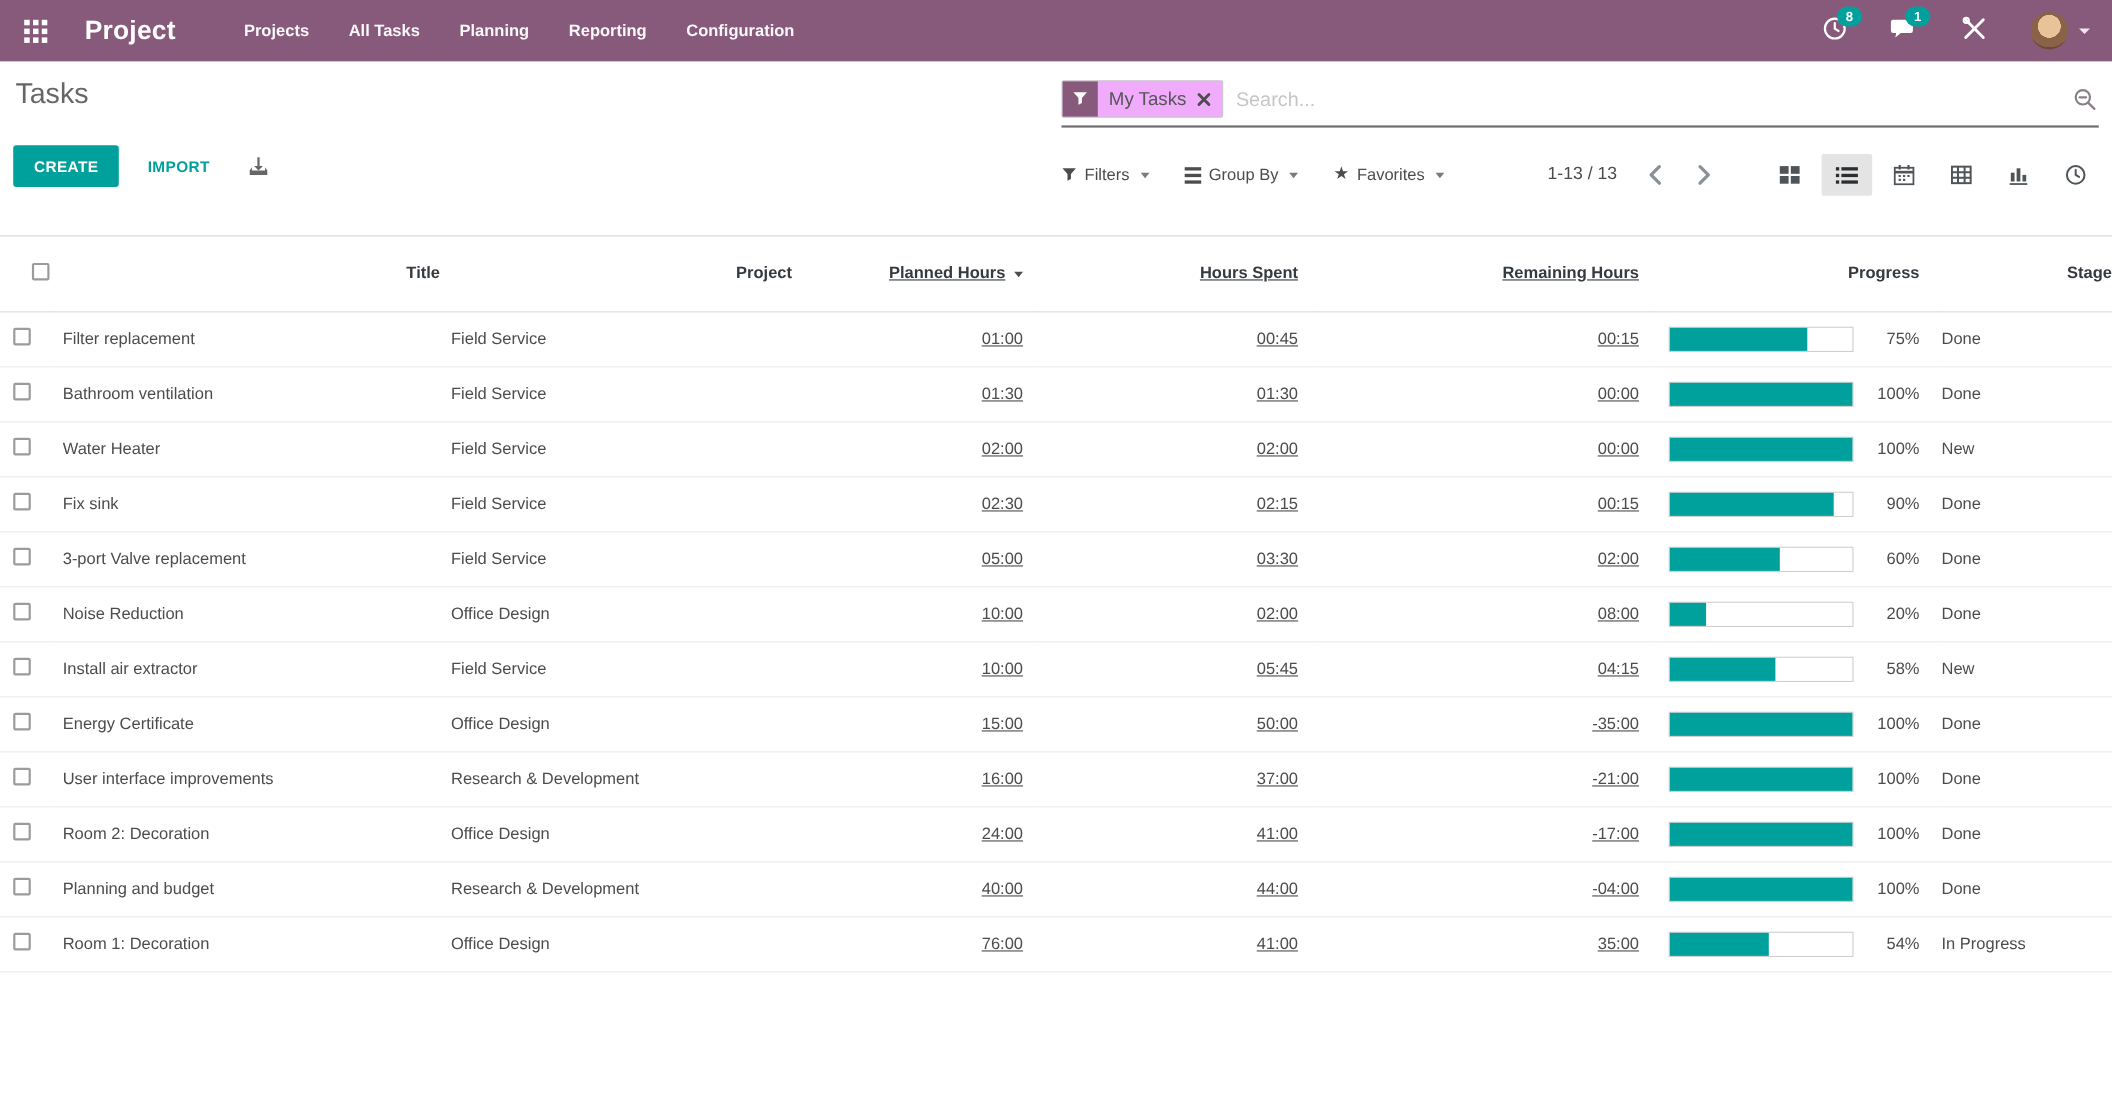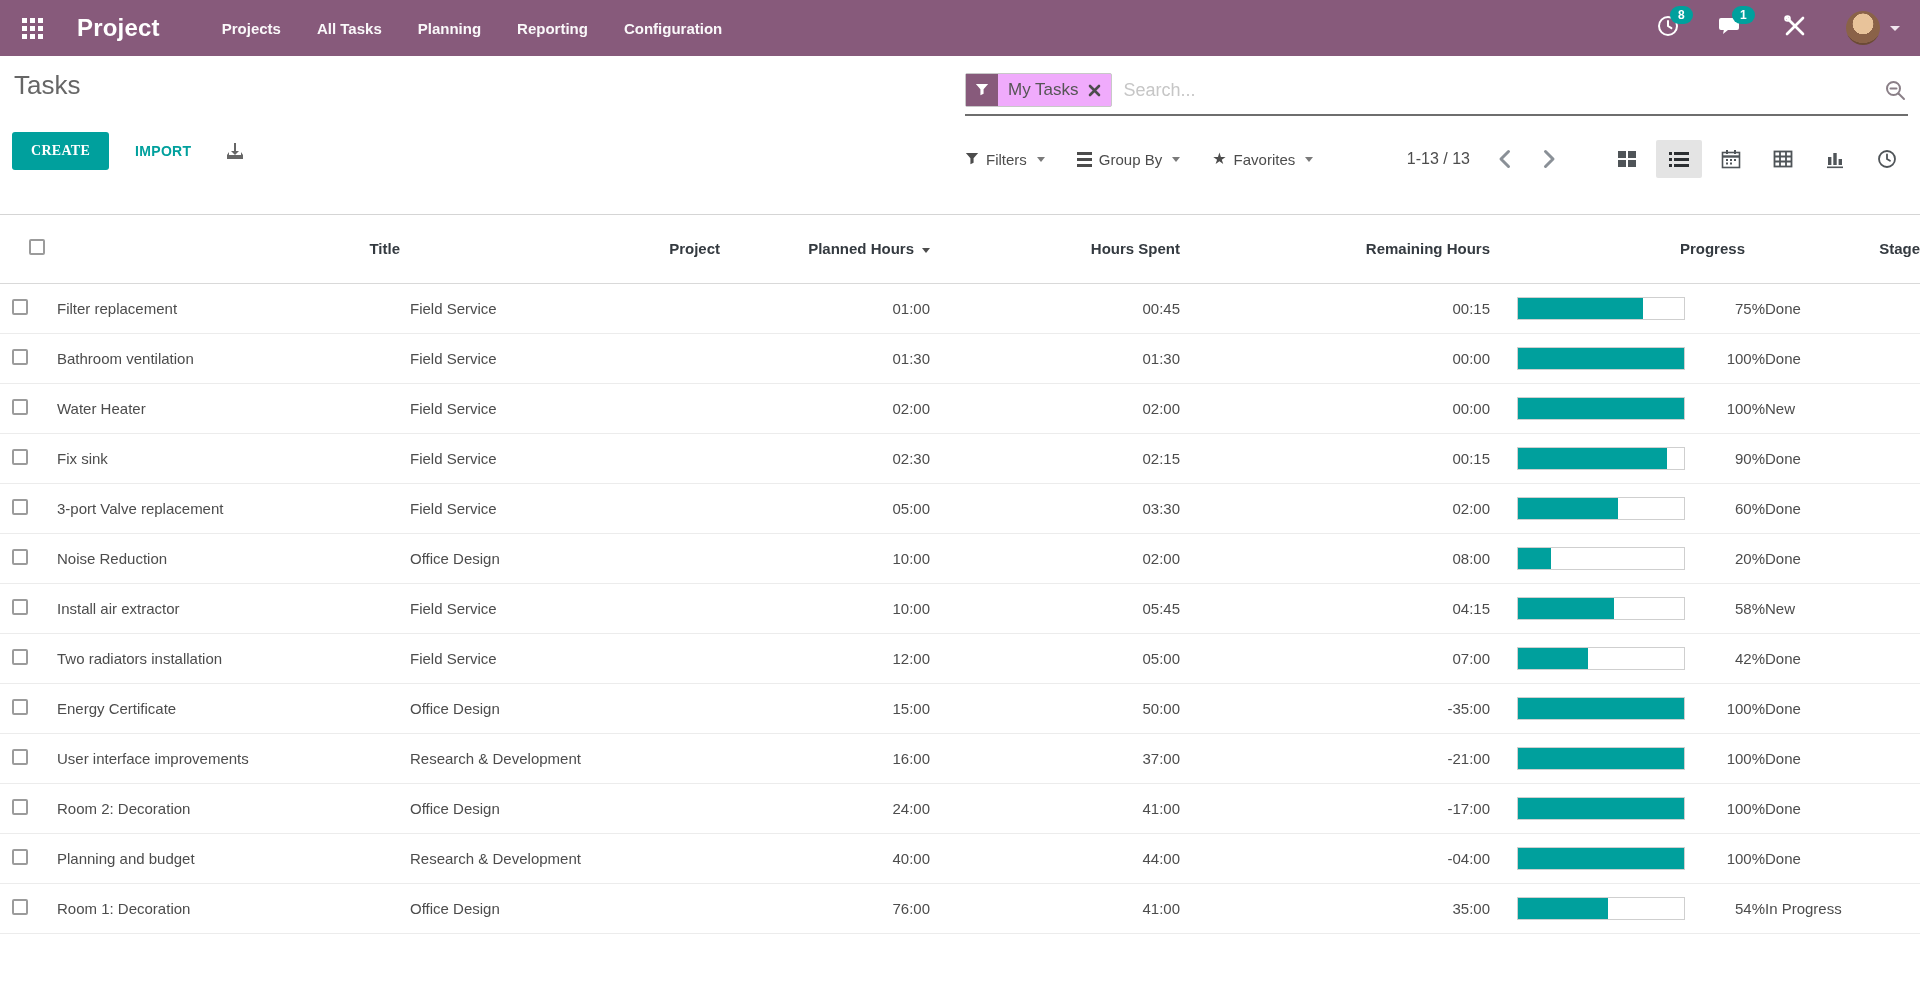--- a/index.html
+++ b/index.html
@@ -21,21 +21,21 @@
   .user-menu { display:flex; align-items:center; gap:10px; cursor:pointer; }
   .avatar { width:34px; height:34px; border-radius:50%;
             background: radial-gradient(circle at 50% 38%, #e8c39a 0 38%, #8a6248 39% 70%, #6b4a35 71%); }
   .caret-down-white { width:0; height:0; border-left:5px solid transparent; border-right:5px solid transparent; border-top:5px solid #f0e6ee; }
 
   
   .control-panel { position:relative; height:159px; border-bottom:1px solid #d5d5d5; background:#fff; }
   .breadcrumb { position:absolute; left:14px; top:14px; font-size:26px; color:#666; }
   .cp-buttons { position:absolute; left:12px; top:76px; display:flex; align-items:center; }
   .btn-create { background:#00A09D; color:#fff; border:none; font-size:14px; font-weight:bold; letter-spacing:0.3px;
-                padding:11px 19px; border-radius:3px; cursor:pointer; font-family:Liberation Serif, serif; }
+                padding:11px 19px; border-radius:3px; cursor:pointer; font-family:Liberation Sans, sans-serif; }
   .btn-import { background:none; border:none; color:#00A09D; font-size:14px; font-weight:bold; letter-spacing:0.3px;
                 margin-left:26px; cursor:pointer; font-family:inherit; }
   .export-icon { margin-left:34px; cursor:pointer; display:flex; }
 
   .searchbar { position:absolute; left:965px; top:14px; width:943px; height:46px; display:flex; align-items:center;
                border-bottom:2px solid #6e6e6e; padding-bottom:4px; }
   .facet { display:flex; align-items:stretch; height:34px; border:1px solid #c8c8c8; border-radius:2px; background:#f0abfc; }
   .facet-icon { background:#875A7B; width:32px; display:flex; align-items:center; justify-content:center; }
   .facet-body { display:flex; align-items:center; gap:9px; padding:0 10px; }
   .facet-label { font-size:17px; color:#555; }
@@ -63,30 +63,30 @@
                          border-bottom:1px solid #d9d9d9; vertical-align:middle; white-space:nowrap; }
   table.tasks tbody td { font-size:15px; color:#4c4c4c; height:50px; border-bottom:1px solid #ececec;
                          vertical-align:middle; white-space:nowrap; overflow:hidden; }
   tbody tr { cursor:pointer; }
   .col-check { width:45px; } .col-title { width:355px; } .col-project { width:320px; }
   .col-planned { width:225px; } .col-spent { width:250px; } .col-remaining { width:310px; }
   .col-progress { width:260px; } .col-stage { width:155px; }
   .cell-check { padding-left:12px; }
   .cell-title { padding-left:12px; }
   .cell-project { padding-left:10px; }
-  .num { text-align:right !important; padding-right:15px; }
+  .num { text-align:right !important; padding-right:15px;text-decoration:underline; }
   .cell-progress { padding-left:12px; }
   .th-progress { text-align:right !important; padding-right:20px; }
   .checkbox { width:16px; height:16px; border:2px solid #9b9b9b; border-radius:2px; background:#fff; display:inline-block; cursor:pointer; }
   .sort-caret { display:inline-block; width:0; height:0; border-left:4px solid transparent; border-right:4px solid transparent;
                 border-top:5px solid #4c4c4c; margin-left:8px; vertical-align:middle; }
   .progress-wrap { display:flex; align-items:center; }
   .pbar { width:168px; height:23px; border:1px solid #cfcfcf; background:#fff; }
   .pbar-fill { height:100%; background:#00A09D; }
-  .pct { flex:1; text-align:right; }
+  .pct { flex:1; text-align:right; padding-right:20px; }
 </style>
 </head>
 <body>
 
 <div class="app">
 
   <header class="navbar">
     <div class="apps-icon">
       <i></i>
         <i></i>
@@ -413,37 +413,20 @@
         <div class="progress-wrap">
           <div class="pbar">
             <div class="pbar-fill" style="width: 58%;"></div>
           </div>
           <span class="pct">58%</span>
         </div>
       </td>
       <td>New</td>
     </tr>
 
-    <tr>
-      <td class="cell-check"><span class="checkbox"></span></td>
-      <td class="cell-title">Two radiators installation</td>
-      <td class="cell-project">Field Service</td>
-      <td class="num">12:00</td>
-      <td class="num">05:00</td>
-      <td class="num">07:00</td>
-      <td class="cell-progress">
-        <div class="progress-wrap">
-          <div class="pbar">
-            <div class="pbar-fill" style="width: 42%;"></div>
-          </div>
-          <span class="pct">42%</span>
-        </div>
-      </td>
-      <td>Done</td>
-    </tr>
 
     <tr>
       <td class="cell-check"><span class="checkbox"></span></td>
       <td class="cell-title">Energy Certificate</td>
       <td class="cell-project">Office Design</td>
       <td class="num">15:00</td>
       <td class="num">50:00</td>
       <td class="num">-35:00</td>
       <td class="cell-progress">
         <div class="progress-wrap">

